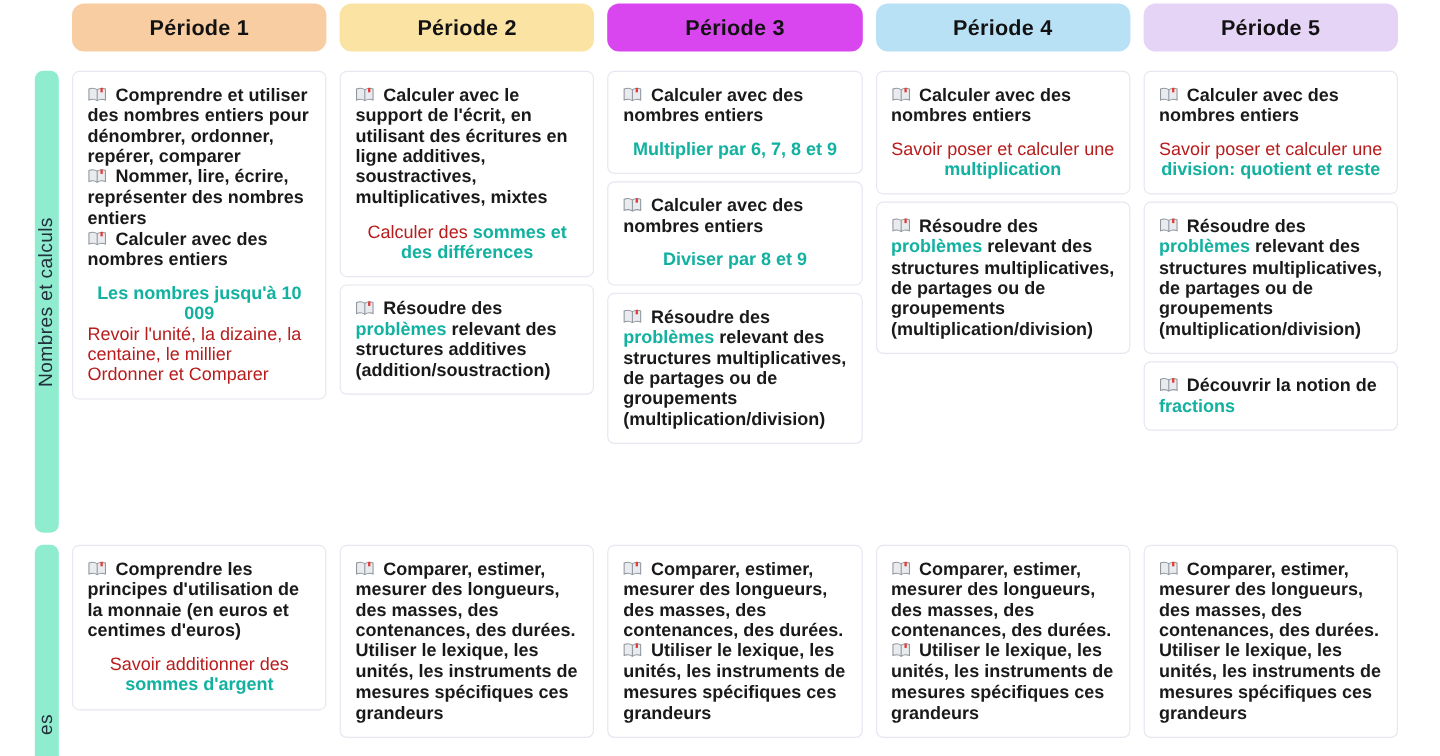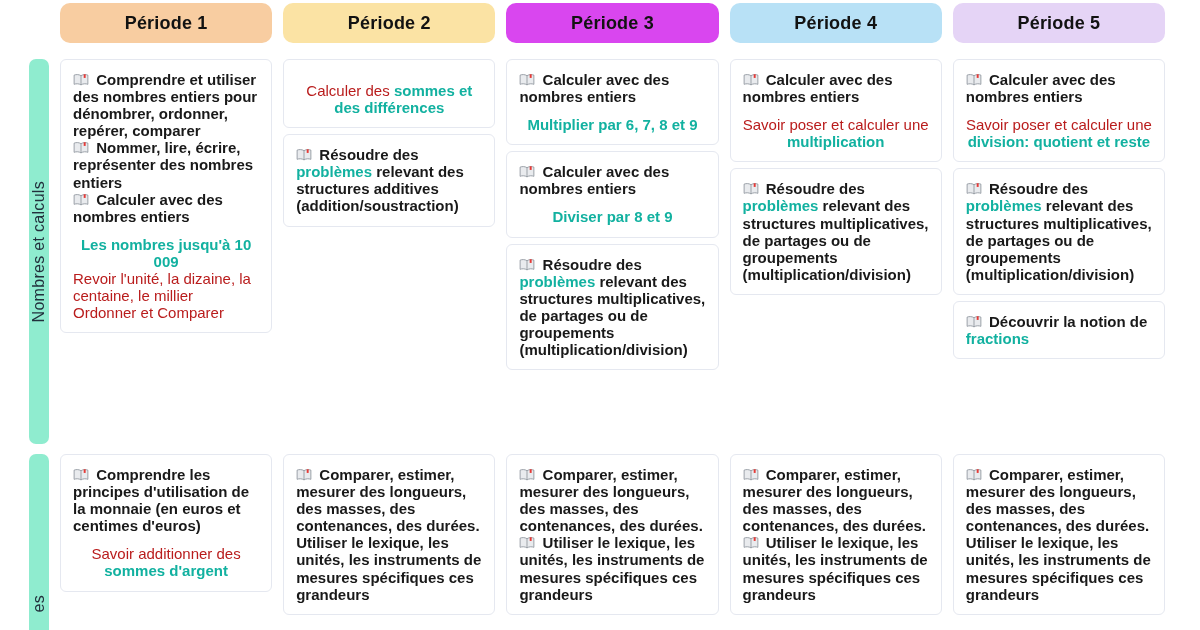--- a/index.html
+++ b/index.html
@@ -80,20 +80,25 @@
                   <path d="M10 2.6 L10 14.1" stroke="#8f969e" stroke-width="1.1" fill="none"></path>
                   <rect x="13.4" y="0.8" width="2.4" height="4.6" fill="#e53935"></rect>
                 </svg></span> <span class="run-b">Calculer avec des nombres entiers</span></div>
             <div class="para gap"><span class="run-t">Les nombres jusqu'à 10 009</span></div>
             <div class="para"><span class="run-g">Revoir l'unité, la dizaine, la centaine, le millier</span></div>
             <div class="para"><span class="run-g">Ordonner et Comparer</span></div>
           </div>
         </div>
         <div class="column">
           <div class="card">
+            <div class="para"><span class="book"><svg width="16" height="14" viewBox="0 0 20 16" aria-hidden="true">
+                  <path d="M10 2.6 C7.4 0.9 3.9 0.9 1.4 1.9 L1.4 13.4 C3.9 12.4 7.4 12.4 10 14.1 C12.6 12.4 16.1 12.4 18.6 13.4 L18.6 1.9 C16.1 0.9 12.6 0.9 10 2.6 Z" fill="#e9ebee" stroke="#8f969e" stroke-width="1.1"></path>
+                  <path d="M10 2.6 L10 14.1" stroke="#8f969e" stroke-width="1.1" fill="none"></path>
+                  <rect x="13.4" y="0.8" width="2.4" height="4.6" fill="#e53935"></rect>
+                </svg></span> <span class="run-b">Calculer avec le support de l'écrit, en utilisant des écritures en ligne additives, soustractives, multiplicatives, mixtes</span></div>
             <div class="para gap"><span class="run-g">Calculer des </span><span class="run-t">sommes et des différences</span></div>
           </div>
           <div class="card">
             <div class="para"><span class="book"><svg width="16" height="14" viewBox="0 0 20 16" aria-hidden="true">
                   <path d="M10 2.6 C7.4 0.9 3.9 0.9 1.4 1.9 L1.4 13.4 C3.9 12.4 7.4 12.4 10 14.1 C12.6 12.4 16.1 12.4 18.6 13.4 L18.6 1.9 C16.1 0.9 12.6 0.9 10 2.6 Z" fill="#e9ebee" stroke="#8f969e" stroke-width="1.1"></path>
                   <path d="M10 2.6 L10 14.1" stroke="#8f969e" stroke-width="1.1" fill="none"></path>
                   <rect x="13.4" y="0.8" width="2.4" height="4.6" fill="#e53935"></rect>
                 </svg></span> <span class="run-b">Résoudre des </span><span class="run-t">problèmes</span><span class="run-b"> relevant des structures additives (addition/soustraction)</span></div>
           </div>
         </div>

